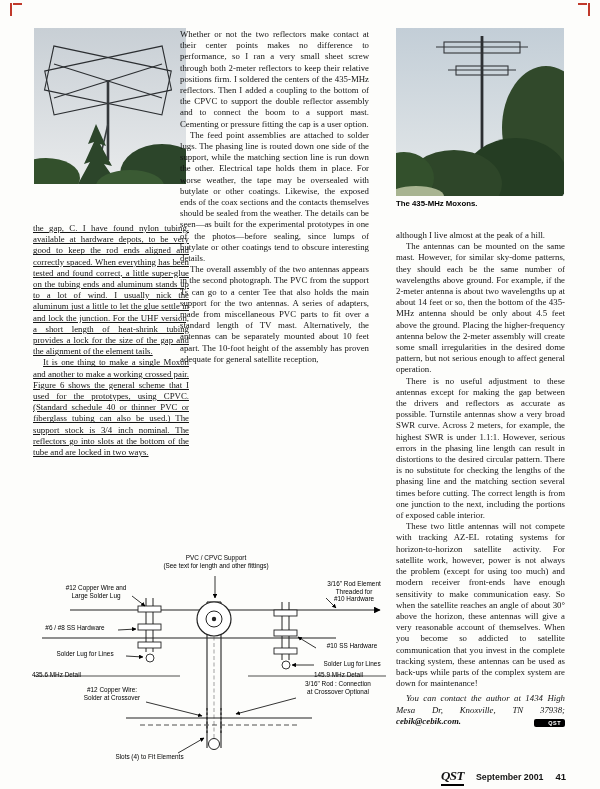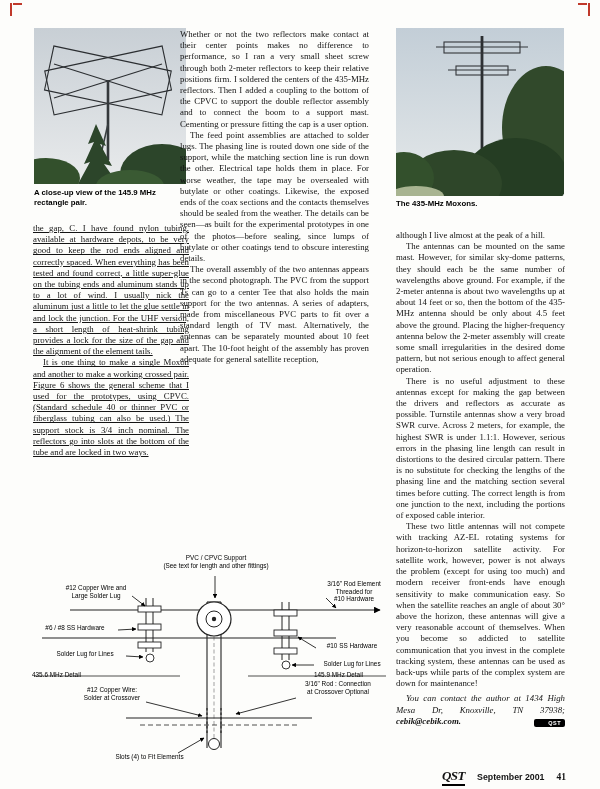--- a/index.html
+++ b/index.html
@@ -30,21 +30,21 @@
   .contact .email { font-weight:bold; }
   .end-bug { position:absolute; right:0; bottom:0; background:#000; color:#fff;
              font:bold 5.5px "Liberation Sans", sans-serif; padding:1px 4px; border-radius:2px;
              font-style:normal; letter-spacing:0.5px; }
 
   .footer { position:absolute; left:390px; top:768px; width:176px; display:flex;
             justify-content:flex-end; align-items:baseline; gap:12px; }
   .qst-logo { font-family:"Liberation Serif", serif; font-style:italic; font-weight:bold;
               font-size:13px; letter-spacing:-0.5px; border-bottom:2px solid #000; padding-bottom:0px; }
   .footer-issue { font-family:"Liberation Sans", sans-serif; font-weight:bold; font-size:8.8px; }
-  .footer-page  { font-family:Liberation Serif, serif; font-weight:bold; font-size:9.5px; }
+  .footer-page  { font-family:Liberation Sans, sans-serif; font-weight:bold; font-size:9.5px; }
 </style>
 </head>
 <body>
 
 <div class="page">
 
   <div class="crop-mark crop-v" style="left:10px; top:3px;"></div>
   <div class="crop-mark crop-h" style="left:13px; top:3px;"></div>
   <div class="crop-mark crop-v" style="left:588px; top:3px;"></div>
   <div class="crop-mark crop-h" style="left:578px; top:3px;"></div>
@@ -71,21 +71,20 @@
       </g>
       <line x1="74" y1="52" x2="74" y2="132" stroke="#34383b" stroke-width="2.6"></line>
       <line x1="74" y1="96" x2="60" y2="156" stroke="#3a3f42" stroke-width="1.6"></line>
 
       <path d="M62 96 L72 118 L66 116 L78 138 L70 136 L84 156 L44 156 L56 134 L50 136 L60 114 L54 116 Z" fill="#2c452a"></path>
       <ellipse cx="12" cy="150" rx="34" ry="20" fill="#33502c"></ellipse>
       <ellipse cx="128" cy="146" rx="42" ry="30" fill="#2c452a"></ellipse>
       <ellipse cx="96" cy="158" rx="34" ry="16" fill="#3a5a33"></ellipse>
     </svg>
   </div>
-  <div class="caption" style="left:34px; top:188px; width:150px;">A close-up view of the 145.9 MHz rectangle pair.</div>
 
   <div class="photo" style="left:396px; top:28px; width:168px; height:168px;">
     <svg width="168" height="168" viewBox="0 0 168 168">
       <defs>
         <linearGradient id="sky2" x1="0" y1="0" x2="0" y2="1">
           <stop offset="0" stop-color="#c3ced7"></stop>
             <stop offset="1" stop-color="#e5e9ea"></stop>
         </linearGradient>
       </defs>
       <rect x="0" y="0" width="168" height="168" fill="url(#sky2)"></rect>

